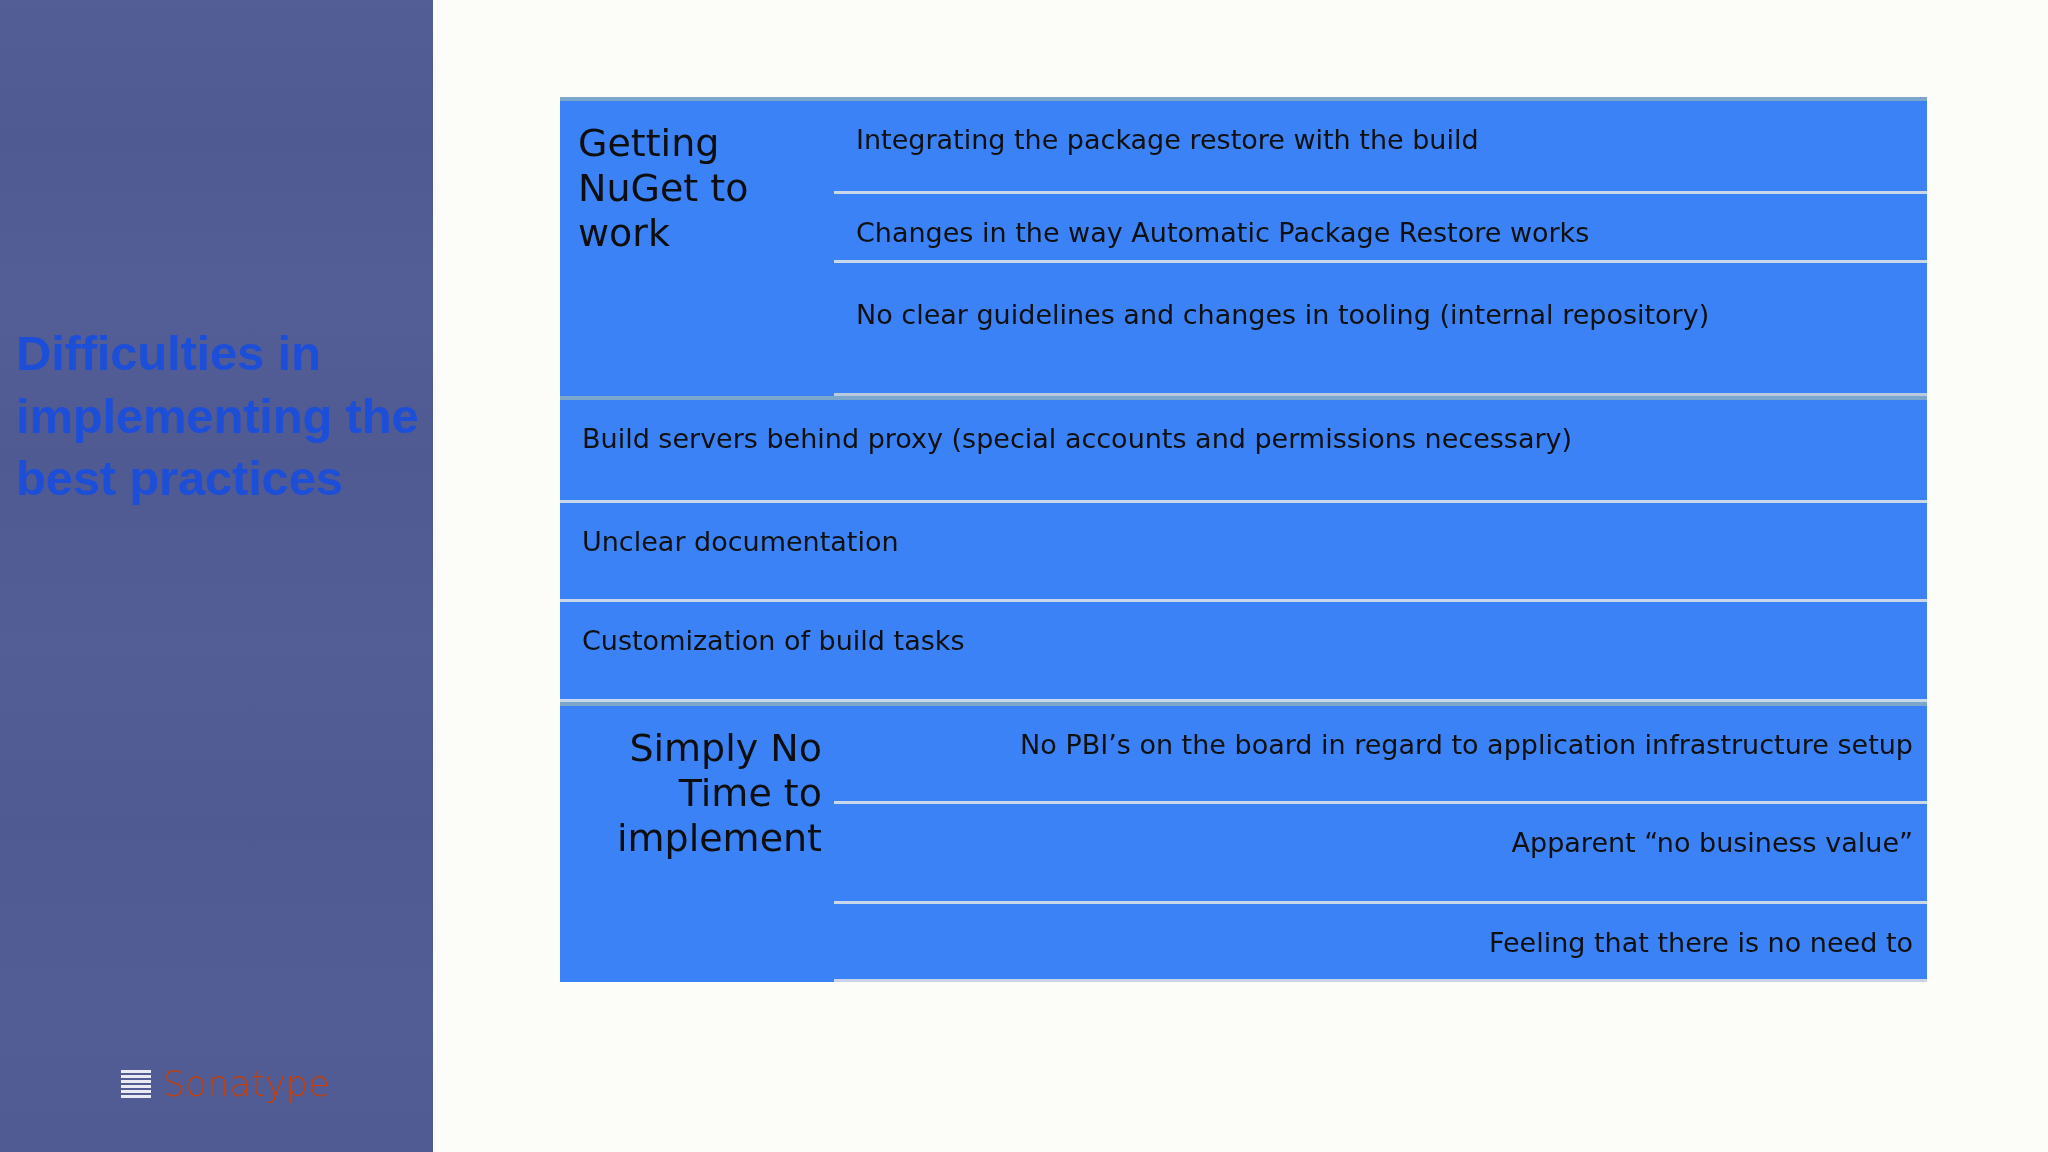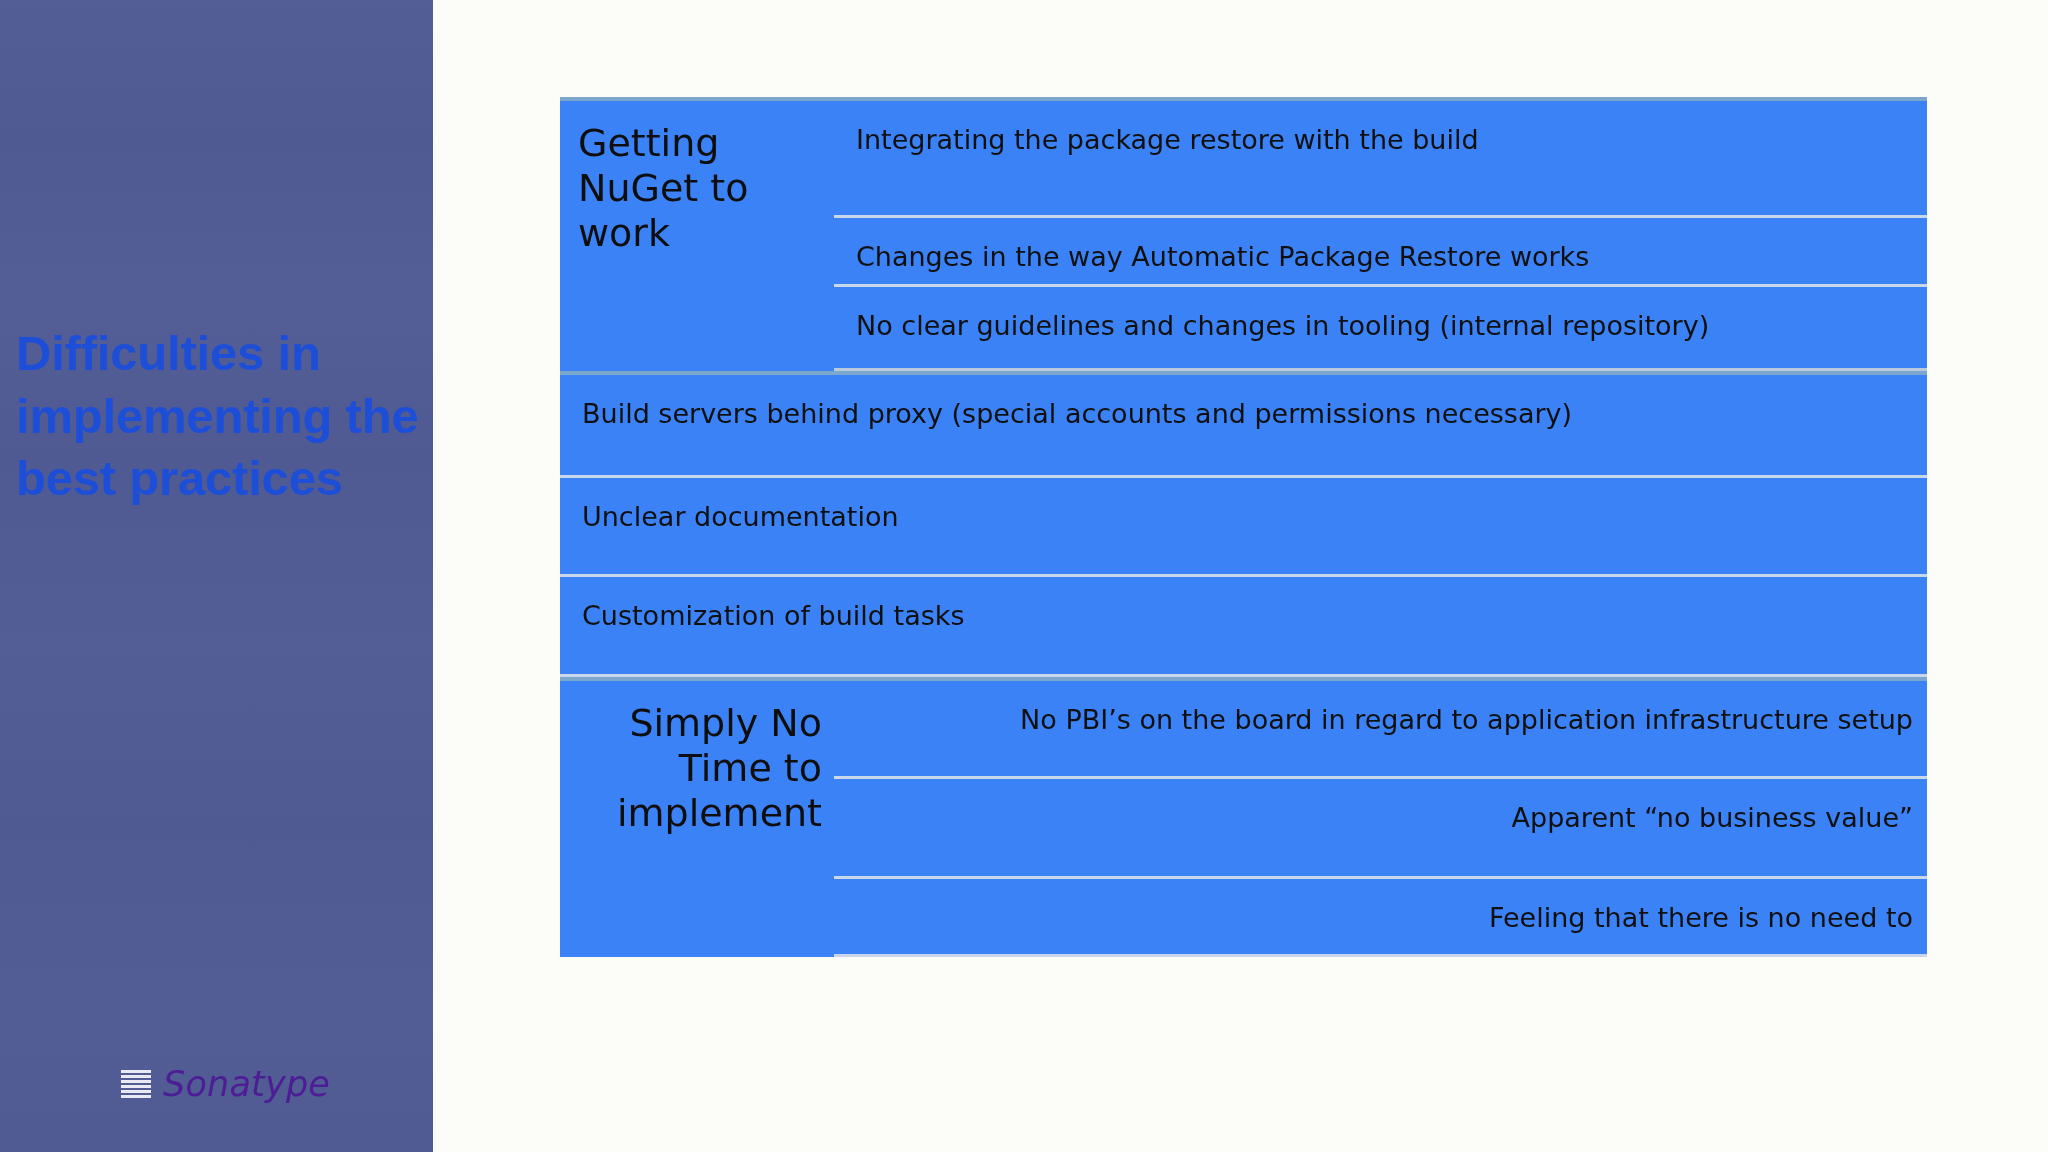--- a/index.html
+++ b/index.html
@@ -71,26 +71,25 @@
     justify-content: space-between;
     margin-right: 12px;
   }
   .logo-mark span {
     display: block;
     height: 3px;
     width: 100%;
     background: #e9eaf3;
   }
   .logo-text {
-    color: #4c1d95;
+    color: #c2410c;
     font-size: 35px;
     font-weight: 300;
     letter-spacing: 0.2px;
     font-family: "DejaVu Sans", sans-serif;
-    font-style: italic;
   }
 
   
   .table {
     position: absolute;
     left: 560px;
     top: 97px;
     width: 1367px;
   }
   .section {
@@ -127,23 +126,23 @@
     color: #101010;
     line-height: 1.25;
     border-bottom: 3px solid #c8d7ea;
     font-family: "DejaVu Sans", sans-serif;
   }
   .row.r1 { height: 96px; }
   .row.r2 { height: 104px; }
   .row.r3 { height: 104px; }
 
   
-  .section.s1 .row.r1 { height: 117px; }
+  .section.s1 .row.r1 { height: 93px; }
   .section.s1 .row.r2 { height: 69px; }
-  .section.s1 .row.r3 { height: 84px; border-bottom-color: #b9cade; }
+  .section.s1 .row.r3 { height: 120px; border-bottom-color: #b9cade; margin-top: 13px; }
 
   .section.s2 .row.r1 { height: 103px; }
   .section.s2 .row.r2 { height: 100px; }
   .section.s2 .row.r3 { height: 99px; border-bottom-color: #c8d7ea; }
 
   .section.s3 .row.r1 { height: 98px; }
   .section.s3 .row.r2 { height: 100px; }
   .section.s3 .row.r3 { height: 78px; border-bottom-color: #ccd4ea; }
 </style>
 </head>

